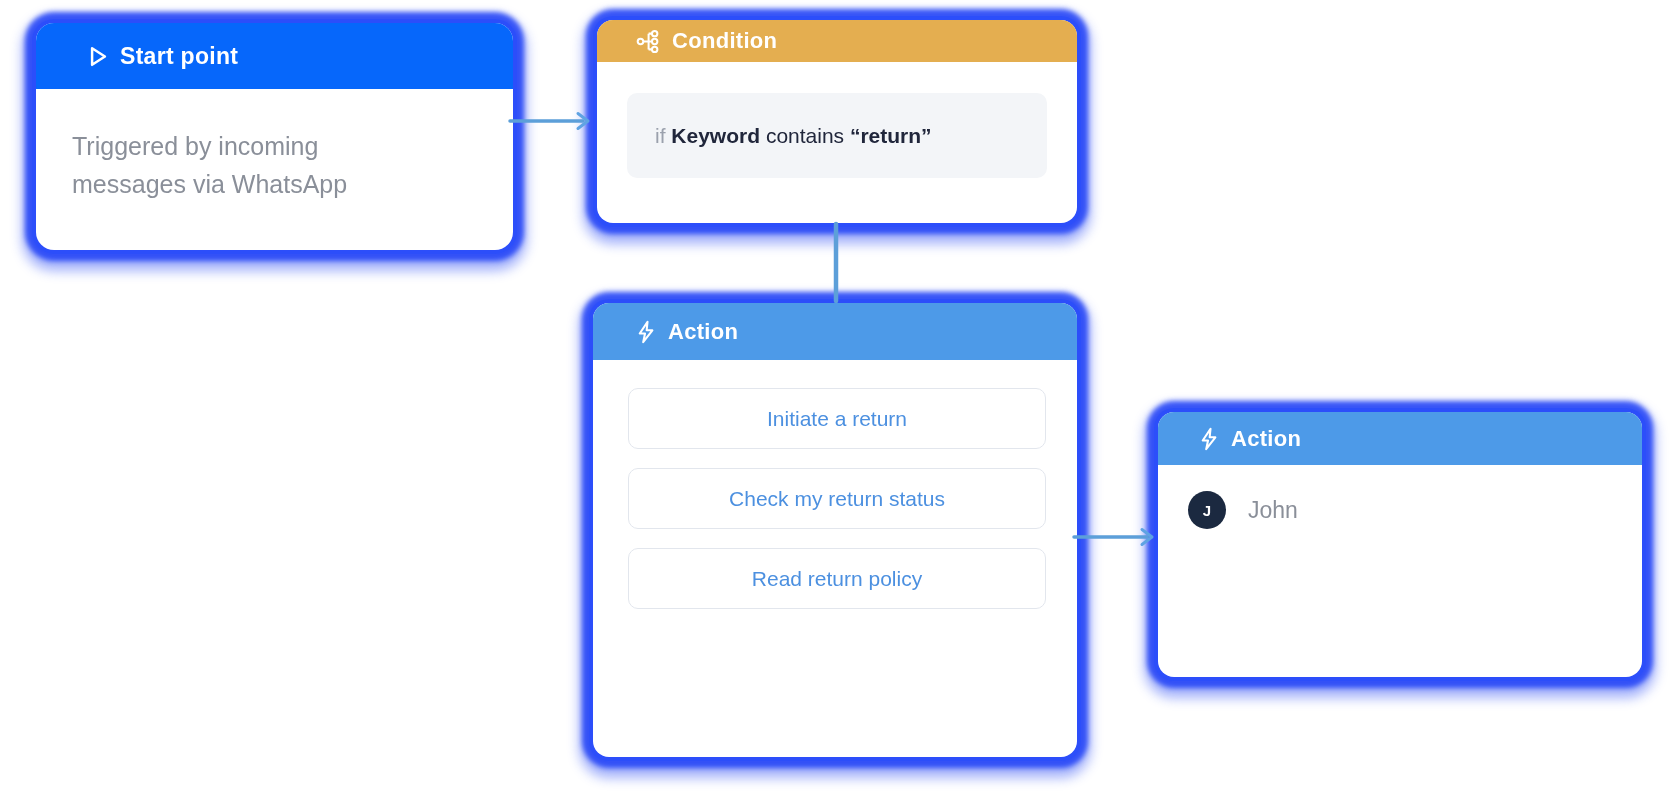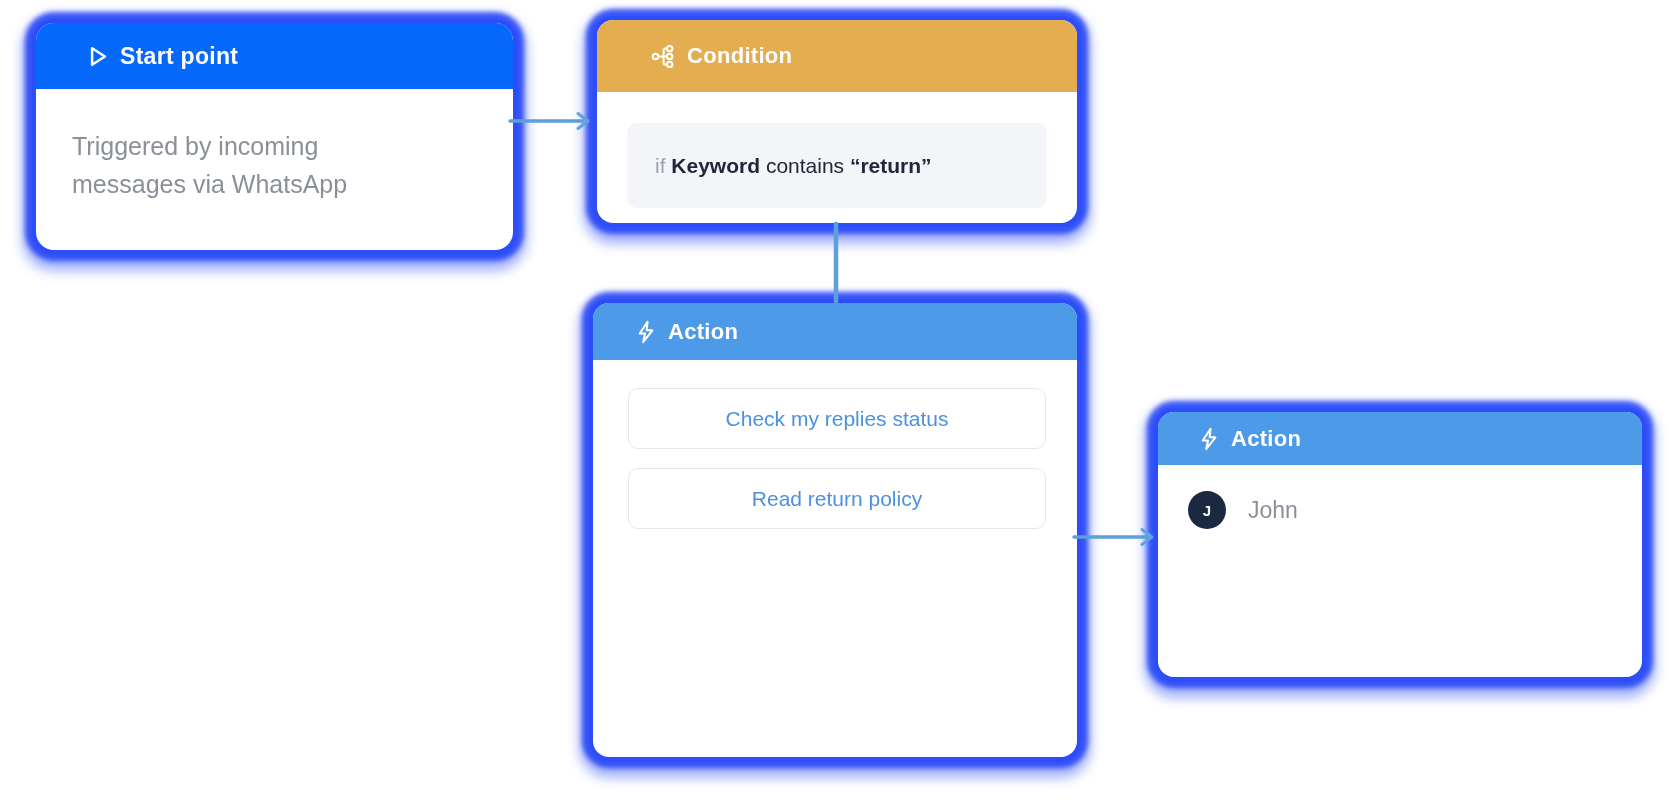--- a/index.html
+++ b/index.html
@@ -21,21 +21,21 @@
     color:#ffffff; font-weight:bold; letter-spacing:0.3px;
   }
   .node-header .hicon { display:flex; align-items:center; justify-content:center; }
 
   #node-start { left:36px; top:23px; width:477px; height:227px; border-radius:18px; }
   #node-start .node-header { height:66px; background:#0667FB; font-size:23px; padding-left:48px; }
   #node-start .node-body { padding:38px 32px 0 36px; }
   .start-desc { width:340px; font-size:25px; line-height:38px; color:#8A8F99; }
 
   #node-condition { left:597px; top:20px; width:480px; height:203px; }
-  #node-condition .node-header { height:72px; background:#E4AE50; font-size:22px; padding-left:54px; }
+  #node-condition .node-header { height:42px; background:#E4AE50; font-size:22px; padding-left:39px; }
 
   #node-action-send { left:593px; top:303px; width:484px; height:454px; }
   #node-action-send .node-header { height:57px; background:#4D9AE8; font-size:22px; padding-left:40px; }
 
   #node-action-assign { left:1158px; top:412px; width:484px; height:265px; }
   #node-action-assign .node-header { height:53px; background:#4D9AE8; font-size:22px; padding-left:38px; }
 
   
   .pill {
     background:#F3F5F8; border-radius:10px; height:85px;
@@ -117,21 +117,22 @@
   <div class="node" id="node-action-send">
     <div class="node-header">
       <span class="hicon">
         <svg width="26" height="26" viewBox="0 0 24 24">
           <path d="M13.4 2.6 L6.2 13.4 H11.1 L9.4 21.4 L17.9 10.4 H12.6 Z" fill="none" stroke="#ffffff" stroke-width="1.9" stroke-linejoin="round"></path>
         </svg>
       </span>
       <span>Action</span>
     </div>
     <div class="qr-buttons">
-      <div class="qr-btn">Check my replies status</div>
+      <div class="qr-btn">Initiate a return</div>
+      <div class="qr-btn">Check my return status</div>
       <div class="qr-btn">Read return policy</div>
     </div>
   </div>
 
   <div class="node" id="node-action-assign">
     <div class="node-header">
       <span class="hicon">
         <svg width="26" height="26" viewBox="0 0 24 24">
           <path d="M13.4 2.6 L6.2 13.4 H11.1 L9.4 21.4 L17.9 10.4 H12.6 Z" fill="none" stroke="#ffffff" stroke-width="1.9" stroke-linejoin="round"></path>
         </svg>

